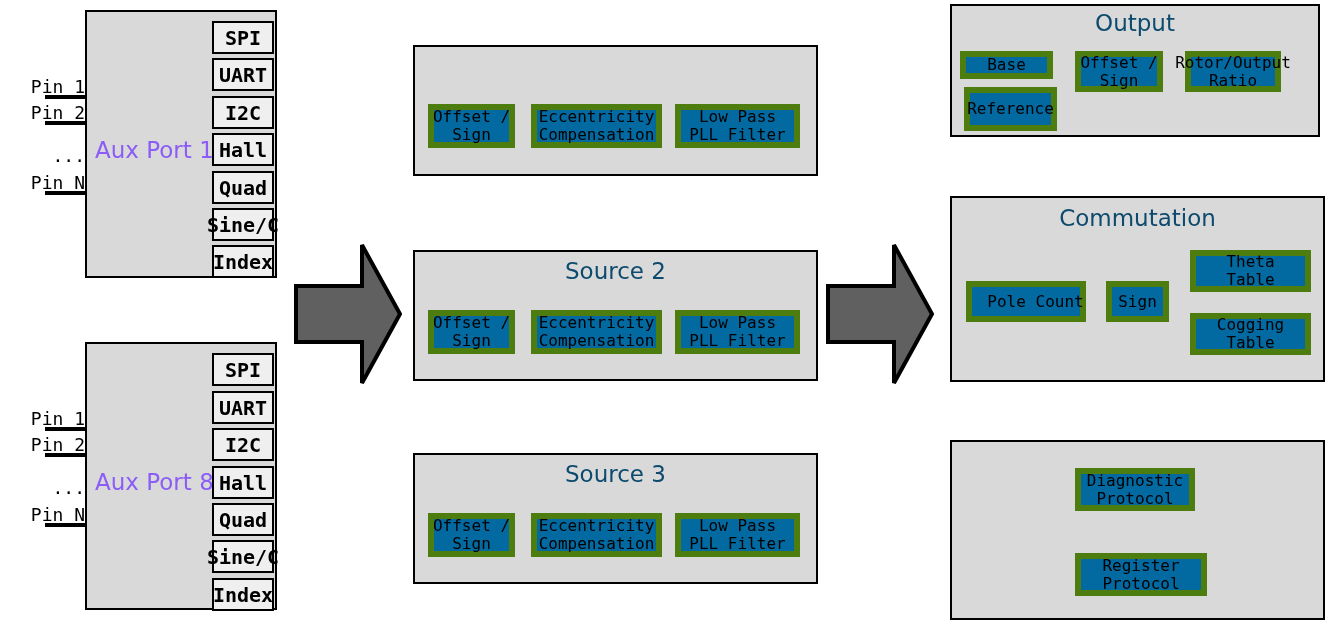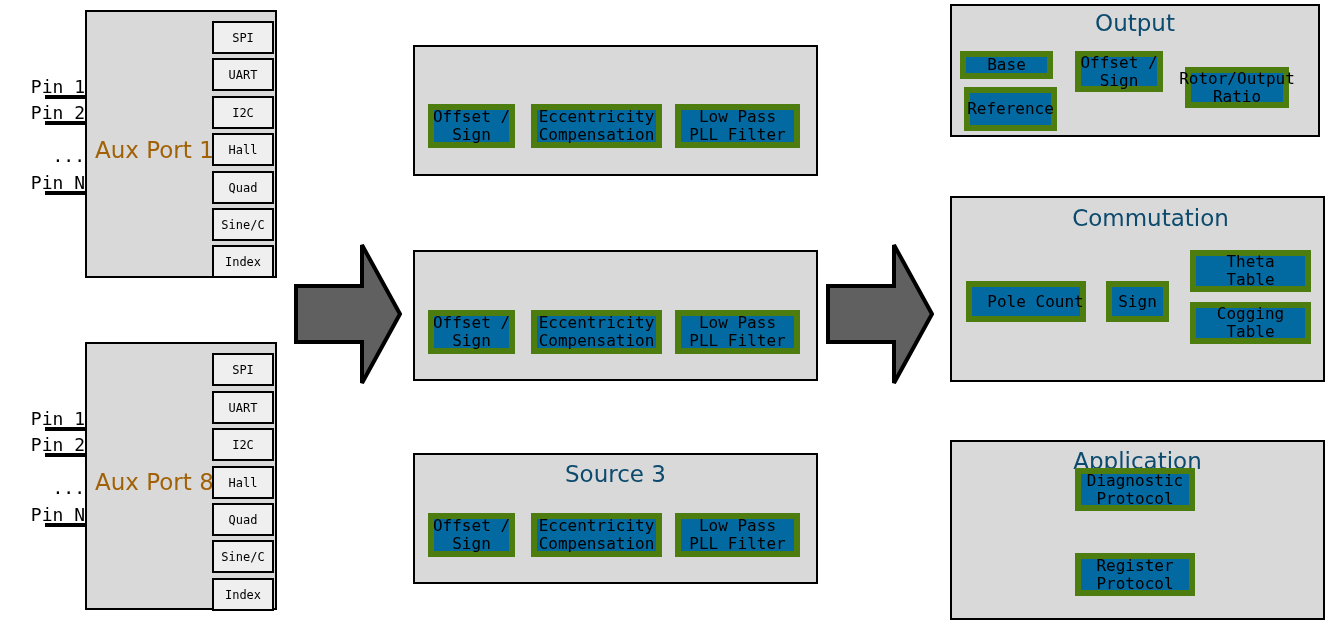--- a/index.html
+++ b/index.html
@@ -60,37 +60,38 @@
   .auxport {
     position: absolute;
     background: #d9d9d9;
     border: 2px solid #000000;
     box-sizing: border-box;
   }
   .auxport-label {
     position: absolute;
     font-family: "DejaVu Sans", sans-serif;
     font-size: 23px;
-    color: #a16207;
+    color: #8b5cf6;
     white-space: nowrap;
   }
   .proto {
     position: absolute;
     background: #efefef;
     border: 2px solid #000000;
     box-sizing: border-box;
     width: 62px;
     height: 33px;
     display: flex;
     align-items: center;
     justify-content: center;
     font-family: "DejaVu Sans Mono", monospace;
-    font-size: 12px;
+    font-size: 20px;
     color: #000000;
     white-space: pre;
+    font-weight: bold;
   }
 
   
   .pin {
     position: absolute;
     font-family: "DejaVu Sans Mono", monospace;
     font-size: 18px;
     color: #000000;
     text-align: right;
     white-space: pre;
@@ -171,20 +172,21 @@
 
   <div class="panel" style="left:413px; top:45px; width:405px; height:131px;"></div>
   <div class="chip" style="left:428px; top:104px; width:87px; height:44px;">Offset /
 Sign</div>
   <div class="chip" style="left:531px; top:104px; width:131px; height:44px;">Eccentricity
 Compensation</div>
   <div class="chip" style="left:675px; top:104px; width:125px; height:44px;">Low Pass
 PLL Filter</div>
 
   <div class="panel" style="left:413px; top:250px; width:405px; height:131px;"></div>
+  <div class="panel-title" style="left:413px; top:260px; width:405px;">Source 2</div>
   <div class="chip" style="left:428px; top:310px; width:87px; height:44px;">Offset /
 Sign</div>
   <div class="chip" style="left:531px; top:310px; width:131px; height:44px;">Eccentricity
 Compensation</div>
   <div class="chip" style="left:675px; top:310px; width:125px; height:44px;">Low Pass
 PLL Filter</div>
 
   <div class="panel" style="left:413px; top:453px; width:405px; height:131px;"></div>
   <div class="panel-title" style="left:413px; top:463px; width:405px;">Source 3</div>
   <div class="chip" style="left:428px; top:513px; width:87px; height:44px;">Offset /
@@ -193,32 +195,31 @@
 Compensation</div>
   <div class="chip" style="left:675px; top:513px; width:125px; height:44px;">Low Pass
 PLL Filter</div>
 
   <div class="panel" style="left:950px; top:4px; width:370px; height:133px;"></div>
   <div class="panel-title" style="left:950px; top:12px; width:370px;">Output</div>
   <div class="chip" style="left:960px; top:51px; width:93px; height:28px;">Base</div>
   <div class="chip" style="left:964px; top:87px; width:93px; height:44px;">Reference</div>
   <div class="chip" style="left:1075px; top:51px; width:88px; height:41px;">Offset /
 Sign</div>
-  <div class="chip" style="left:1185px; top:51px; width:104px; height:41px;margin-top:16px;">Rotor/Output
+  <div class="chip" style="left:1185px; top:51px; width:96px; height:41px;">Rotor/Output
 Ratio</div>
 
   <div class="panel" style="left:950px; top:196px; width:375px; height:186px;"></div>
-  <div class="panel-title" style="left:950px; top:207px; width:375px;padding-left:13px;">Commutation</div>
+  <div class="panel-title" style="left:950px; top:207px; width:375px;">Commutation</div>
   <div class="chip" style="left:966px; top:281px; width:120px; height:41px;padding-left:19px;">Pole Count</div>
   <div class="chip" style="left:1106px; top:281px; width:63px; height:41px;">Sign</div>
   <div class="chip" style="left:1190px; top:250px; width:121px; height:42px;">Theta
 Table</div>
-  <div class="chip" style="left:1190px; top:302px; width:121px; height:42px;">Cogging
+  <div class="chip" style="left:1190px; top:313px; width:121px; height:42px;">Cogging
 Table</div>
 
   <div class="panel" style="left:950px; top:440px; width:375px; height:180px;"></div>
-  <div class="panel-title" style="left:950px; top:450px; width:375px;">Application</div>
   <div class="chip" style="left:1075px; top:468px; width:120px; height:43px;">Diagnostic
 Protocol</div>
-  <div class="chip" style="left:1075px; top:553px; width:120px; height:43px;">Register
+  <div class="chip" style="left:1075px; top:553px; width:132px; height:43px;">Register
 Protocol</div>
 
 </div>
 
 </body></html>

